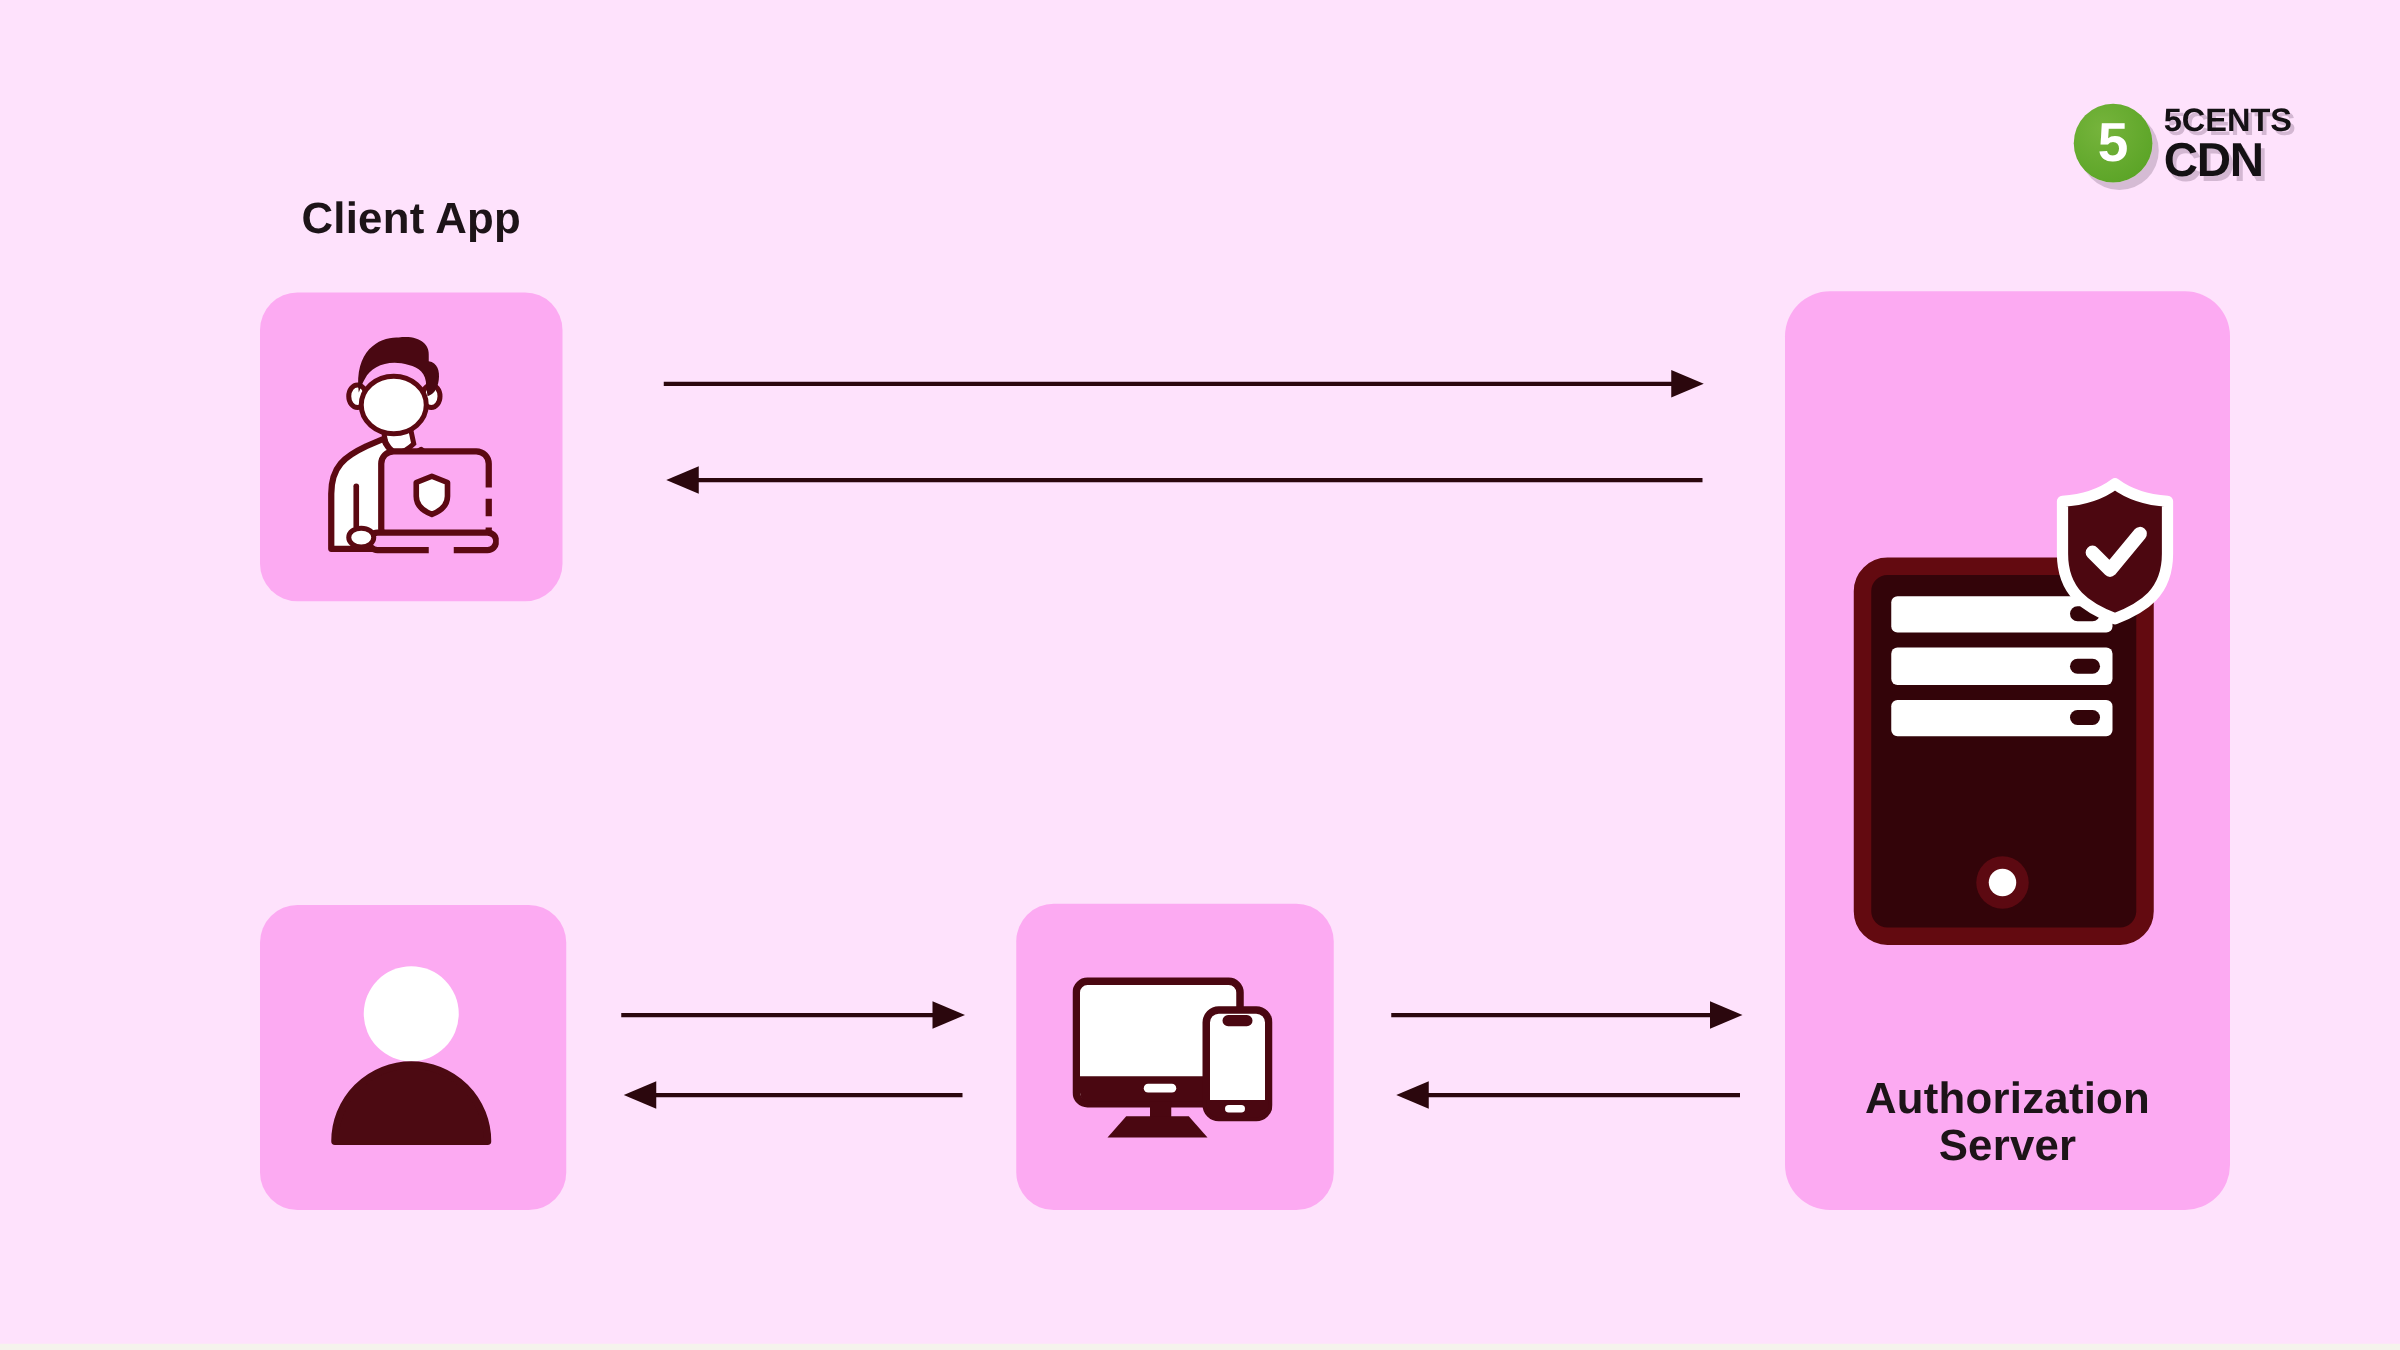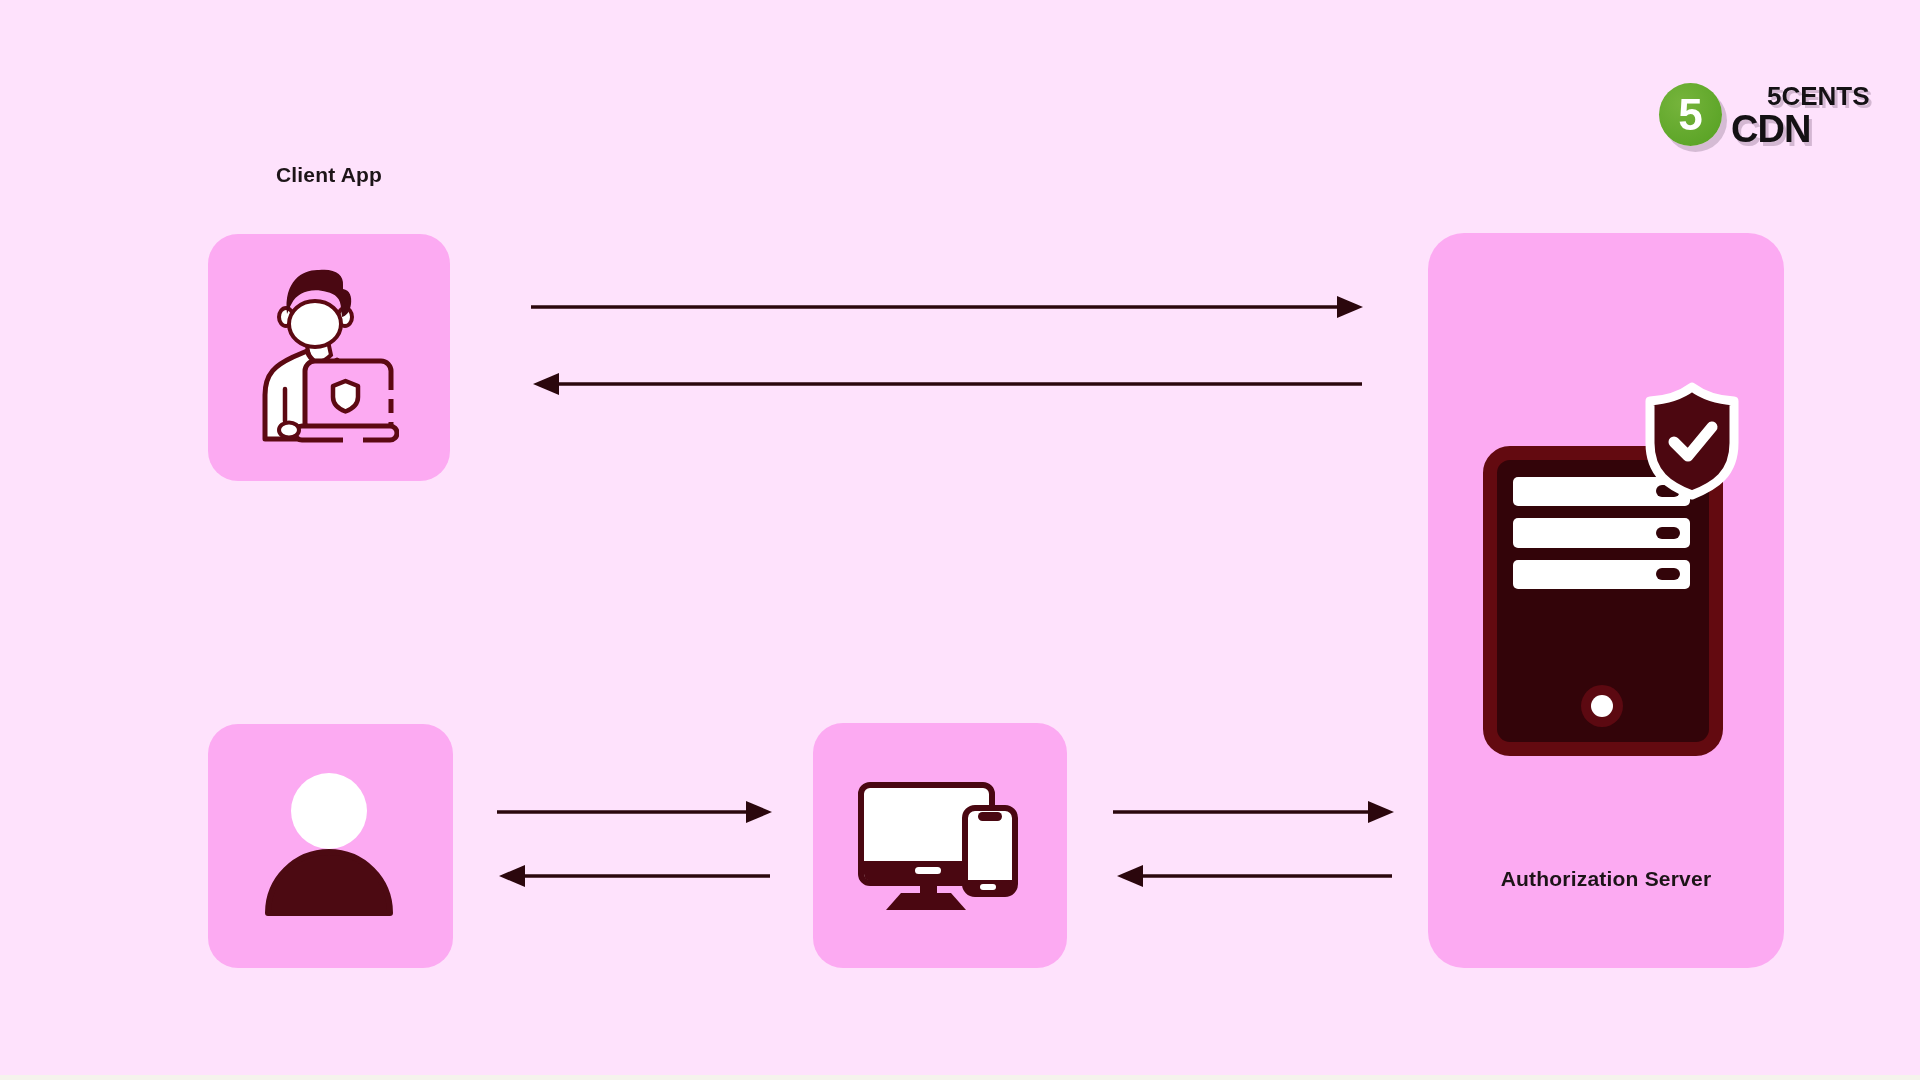--- a/index.html
+++ b/index.html
@@ -6,41 +6,40 @@
   .canvas{
     position:relative;width:1920px;height:1080px;overflow:hidden;
     background:#fee2fc;
     font-family:"Liberation Sans",sans-serif;
   }
   .card{
     position:absolute;background:#fcaaf2;border-radius:30px;
   }
   .node-label{
     position:absolute;text-align:center;color:#1d1418;
-    font-size:21px;line-height:34px;font-weight:700;
+    font-size:35px;line-height:34px;font-weight:700;
     letter-spacing:0.2px;
   }
   .server-card{border-radius:36px;}
   .server-label{line-height:38px;text-align:center;}
   .icon-svg{position:absolute;display:block;}
   
   .logo{position:absolute;left:1659px;top:83px;display:flex;align-items:flex-start;}
   .logo-badge{
     width:63px;height:63px;border-radius:50%;
     background:radial-gradient(circle at 36% 32%,#76b43c,#54a021);
     color:#ffffff;font-weight:700;font-size:44px;line-height:63px;text-align:center;
     font-family:"Liberation Sans",sans-serif;
     box-shadow:5px 6px 0 rgba(164,139,164,0.45);
     transform:none;
   }
   .logo-text{margin-left:9px;color:#141114;}
   .logo-top{
     font-size:26px;font-weight:700;letter-spacing:0px;line-height:24px;margin-top:1px;
     text-shadow:3px 3px 0 rgba(160,130,160,0.45);
-    margin-left:36px;
   }
   .logo-bottom{
     font-size:38px;font-weight:700;letter-spacing:-1px;line-height:42px;
     text-shadow:3px 4px 0 rgba(160,130,160,0.45);
   }
   .bottom-strip{position:absolute;left:0;bottom:0;width:1920px;height:5px;background:#f5f3ec;}
   #arrow-layer{position:absolute;left:0;top:0;}
 </style>
 </head>
 <body>

